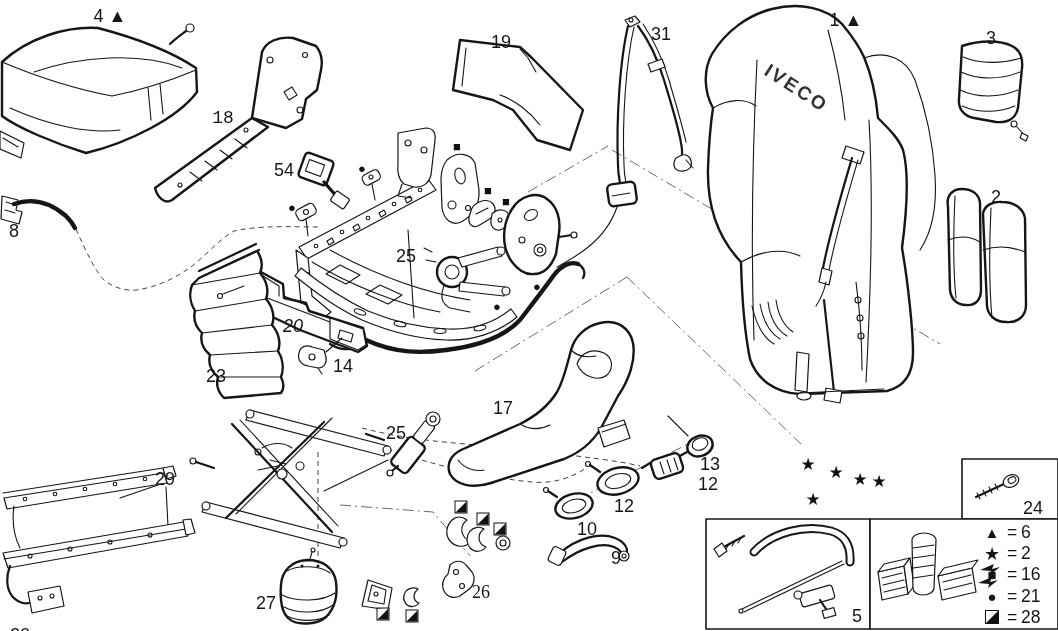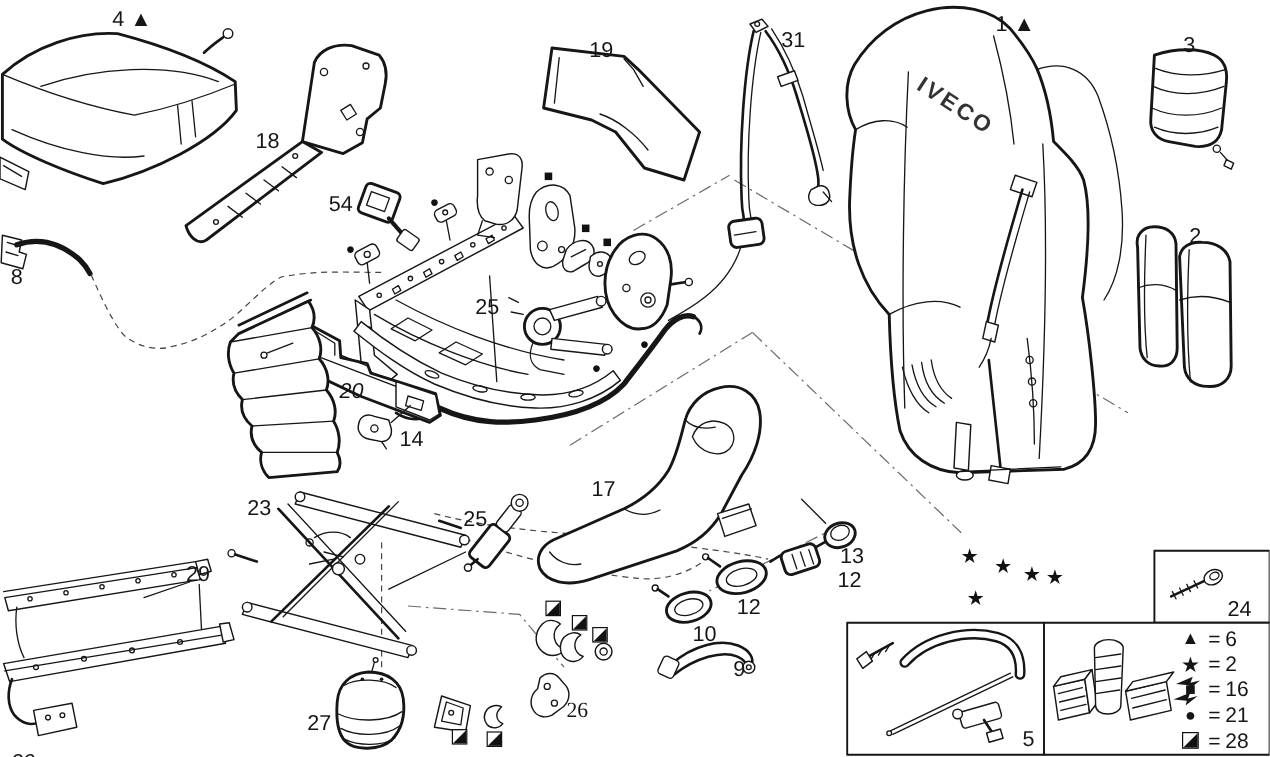--- a/index.html
+++ b/index.html
@@ -402,24 +402,24 @@
       <div class="plabel" style="left: 110px; top: 16px;">4 ▲</div>
       <div class="plabel" style="left: 857px; top: 616px;">5</div>
       <div class="plabel" style="left: 14px; top: 231px;">8</div>
       <div class="plabel" style="left: 616px; top: 558px;">9</div>
       <div class="plabel" style="left: 587px; top: 529px;">10</div>
       <div class="plabel" style="left: 624px; top: 506px;">12</div>
       <div class="plabel" style="left: 708px; top: 484px;">12</div>
       <div class="plabel" style="left: 710px; top: 464px;">13</div>
       <div class="plabel" style="left: 343px; top: 366px;">14</div>
       <div class="plabel" style="left: 503px; top: 408px;">17</div>
-      <div class="plabel" style="left: 223px; top: 118px;">18</div>
+      <div class="plabel" style="left: 223px; top: 118px; font-family: Liberation Mono, monospace;">18</div>
       <div class="plabel" style="left: 501px; top: 42px;">19</div>
       <div class="plabel" style="left: 293px; top: 326px; font-style: italic;">20</div>
-      <div class="plabel" style="left: 216px; top: 376px; margin-top: 48px;">23</div>
+      <div class="plabel" style="left: 216px; top: 376px;">23</div>
       <div class="plabel" style="left: 1033px; top: 508px;">24</div>
       <div class="plabel" style="left: 396px; top: 433px;">25</div>
       <div class="plabel" style="left: 481px; top: 592px; font-family: Liberation Serif, serif;">26</div>
       <div class="plabel" style="left: 266px; top: 603px;">27</div>
       <div class="plabel" style="left: 165px; top: 479px;">29</div>
       <div class="plabel" style="left: 19px; top: 635px; font-style: italic;">30</div>
       <div class="plabel" style="left: 661px; top: 34px;">31</div>
       <div class="plabel" style="left: 284px; top: 170px;">54</div>
       <div class="plabel" style="left: 406px; top: 256px;">25</div>
     </div>

